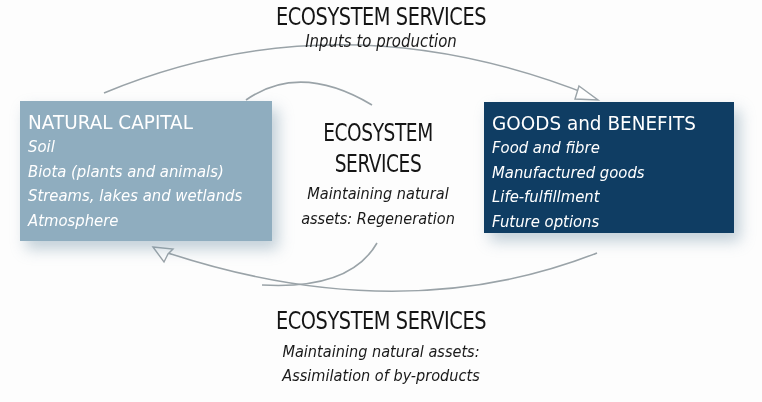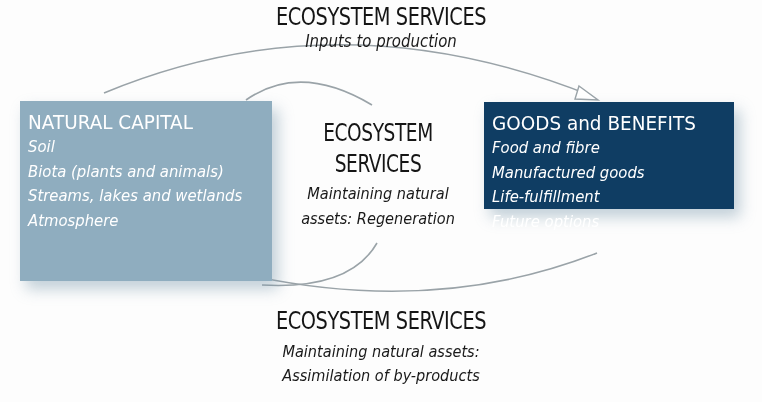--- a/index.html
+++ b/index.html
@@ -32,22 +32,22 @@
     #bot-title { left: 0; width: 762px; top: 306px; text-align: center; font-size: 25px; }
     #bot-sub { left: 0; width: 762px; top: 340px; text-align: center; font-size: 16.5px; line-height: 24px; }
 
     .box {
       position: absolute;
       box-shadow: 6px 8px 14px rgba(120,150,170,0.45);
       padding: 8px 0 0 8px;
       box-sizing: border-box;
       color: #ffffff;
     }
-    #natural-box { left: 20px; top: 101px; width: 252px; height: 180px; background: #8fadbf; }
-    #goods-box { left: 484px; top: 102px; width: 250px; height: 107px; background: #0f3d63; }
+    #natural-box { left: 20px; top: 101px; width: 252px; height: 140px; background: #8fadbf; }
+    #goods-box { left: 484px; top: 102px; width: 250px; height: 131px; background: #0f3d63; }
     .box-title {
       font-size: 20px; font-weight: normal; letter-spacing: 0px; line-height: 26px;
       white-space: nowrap; transform: scaleX(0.92); transform-origin: left;
     }
     .box-item {
       font-size: 16.5px; font-style: italic; line-height: 24.5px;
       white-space: nowrap; transform: scaleX(0.9); transform-origin: left;
     }
     svg.arrows { position: absolute; left: 0; top: 0; }
   </style>

